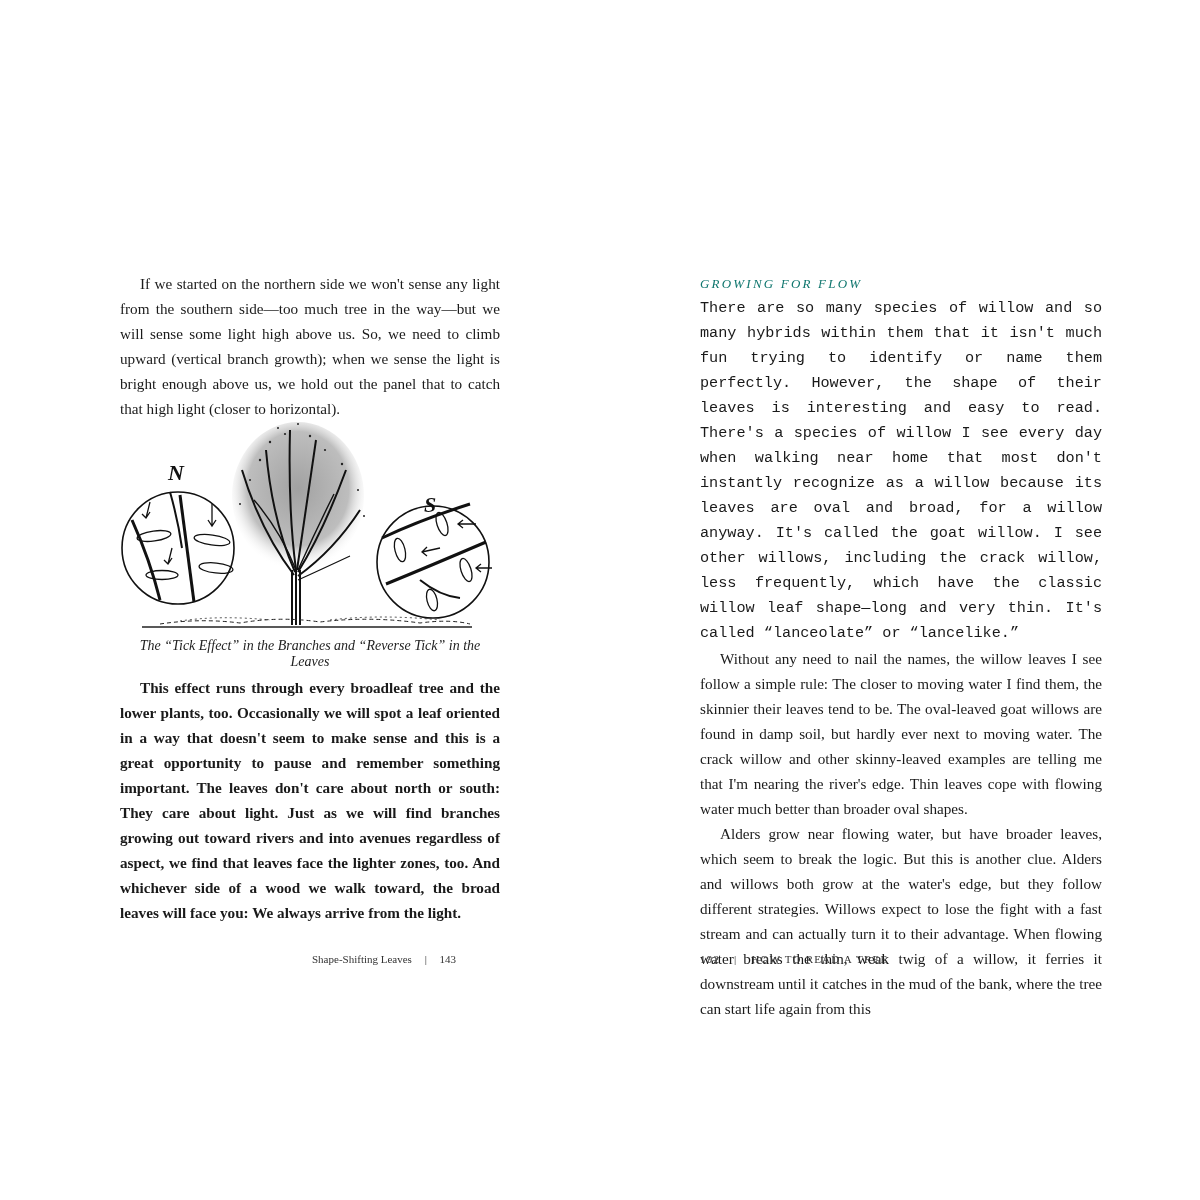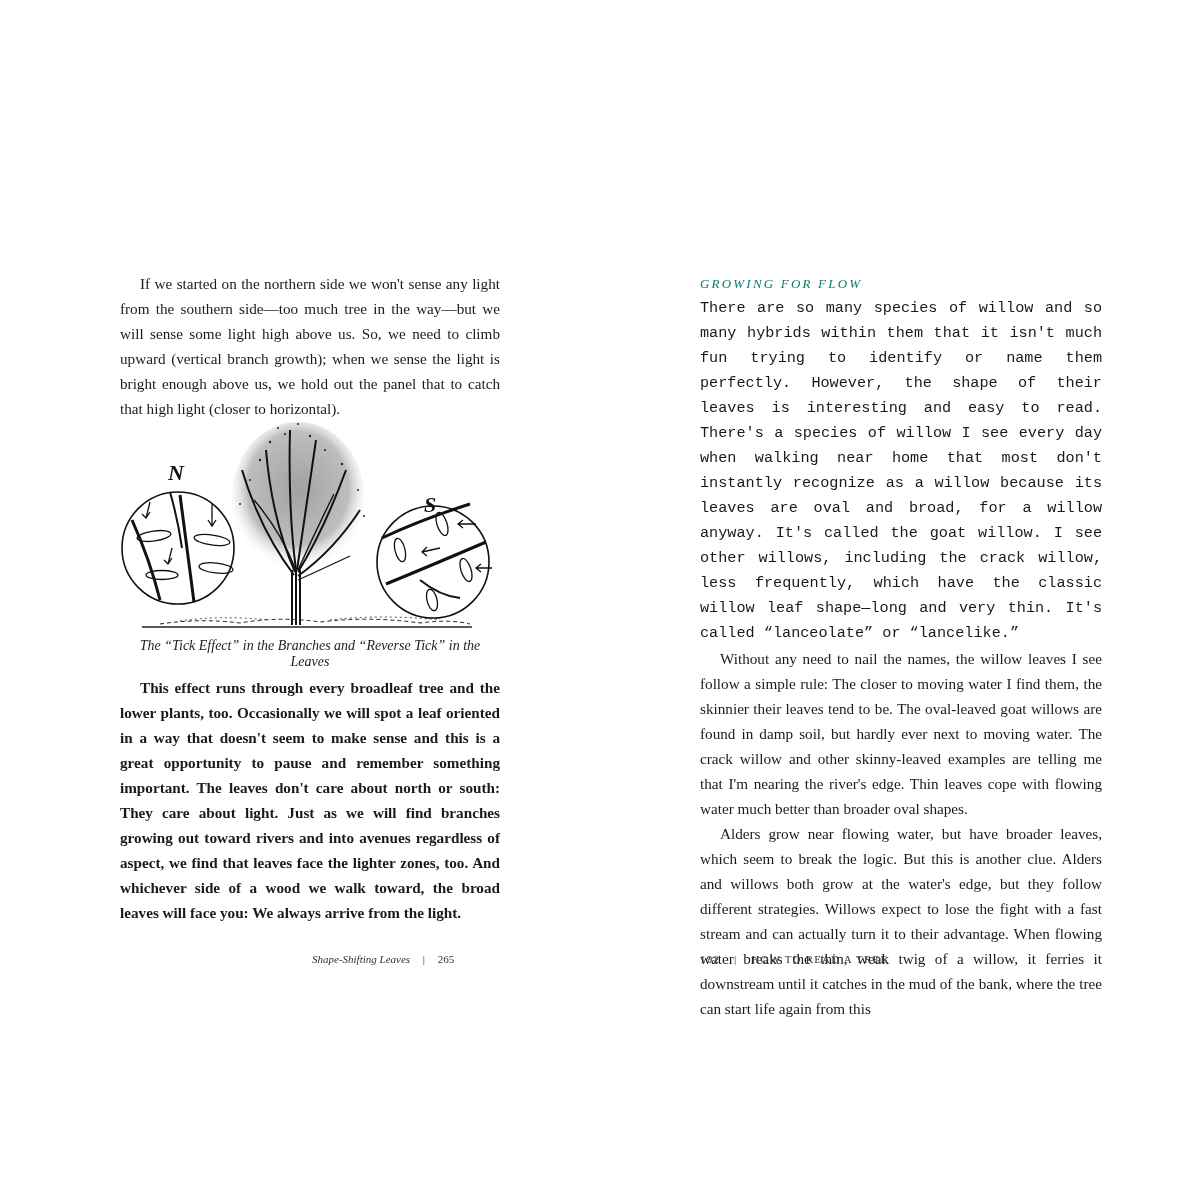--- a/index.html
+++ b/index.html
@@ -11,21 +11,21 @@
   .text p { margin: 0; text-indent: 20px; }
   .text p.noindent { text-indent: 0; font-family: Liberation Mono, monospace; }
   .para-block { position: absolute; left: 0; right: 0; }
   .section-head { font-style: italic; letter-spacing: 2.2px; font-size: 13px; text-transform: uppercase; color: #0f766e; }
   .figure { position: absolute; left: 0; width: 380px; }
   .caption { font-style: italic; font-size: 14px; text-align: center; color: #222; margin-top: 2px; }
   .folio { position: absolute; top: 953px; font-size: 11px; color: #333; white-space: nowrap; }
   .folio-left { left: 312px; }
   .folio-right { left: 700px; letter-spacing: 1.2px; }
   .folio .sep { margin: 0 10px; }
-  .folio .title-it { font-style: italic; letter-spacing: 0; }
+  .folio .title-it { letter-spacing: 0; }
 </style>
 </head>
 <body>
 
 <div class="page page-left">
   <div class="para-block text" style="top:271px;">
     <p>If we started on the northern side we won't sense any light from the southern side—too much tree in the way—but we will sense some light high above us. So, we need to climb upward (vertical branch growth); when we sense the light is bright enough above us, we hold out the panel that to catch that high light (closer to horizontal).</p>
   </div>
 
   <div class="figure" style="top:420px;">
@@ -112,21 +112,21 @@
   </div>
 
   <div class="para-block text" style="top:675px;font-weight:bold;">
     <p>This effect runs through every broadleaf tree and the lower plants, too. Occasionally we will spot a leaf oriented in a way that doesn't seem to make sense and this is a great opportunity to pause and remember something important. The leaves don't care about north or south: They care about light. Just as we will find branches growing out toward rivers and into avenues regardless of aspect, we find that leaves face the lighter zones, too. And whichever side of a wood we walk toward, the broad leaves will face you: We always arrive from the light.</p>
   </div>
 </div>
 
 <div class="folio folio-left">
   <span class="title-it">Shape-Shifting Leaves</span>
   <span class="sep">|</span>
-  <span>265</span>
+  <span>143</span>
 </div>
 
 <div class="page page-right">
   <div class="para-block text" style="top:271px;">
     <div class="section-head">GROWING FOR FLOW</div>
     <p class="noindent">There are so many species of willow and so many hybrids within them that it isn't much fun trying to identify or name them perfectly. However, the shape of their leaves is interesting and easy to read. There's a species of willow I see every day when walking near home that most don't instantly recognize as a willow because its leaves are oval and broad, for a willow anyway. It's called the goat wil­low. I see other willows, including the crack willow, less frequently, which have the classic willow leaf shape—long and very thin. It's called “lanceolate” or “lancelike.”</p>
     <p>Without any need to nail the names, the willow leaves I see follow a simple rule: The closer to moving water I find them, the skinnier their leaves tend to be. The oval-leaved goat willows are found in damp soil, but hardly ever next to moving water. The crack willow and other skin­ny-leaved examples are telling me that I'm nearing the riv­er's edge. Thin leaves cope with flowing water much better than broader oval shapes.</p>
     <p>Alders grow near flowing water, but have broader leaves, which seem to break the logic. But this is another clue. Alders and willows both grow at the water's edge, but they follow different strategies. Willows expect to lose the fight with a fast stream and can actually turn it to their advan­tage. When flowing water breaks the thin, weak twig of a willow, it ferries it downstream until it catches in the mud of the bank, where the tree can start life again from this</p>
   </div>
 </div>

